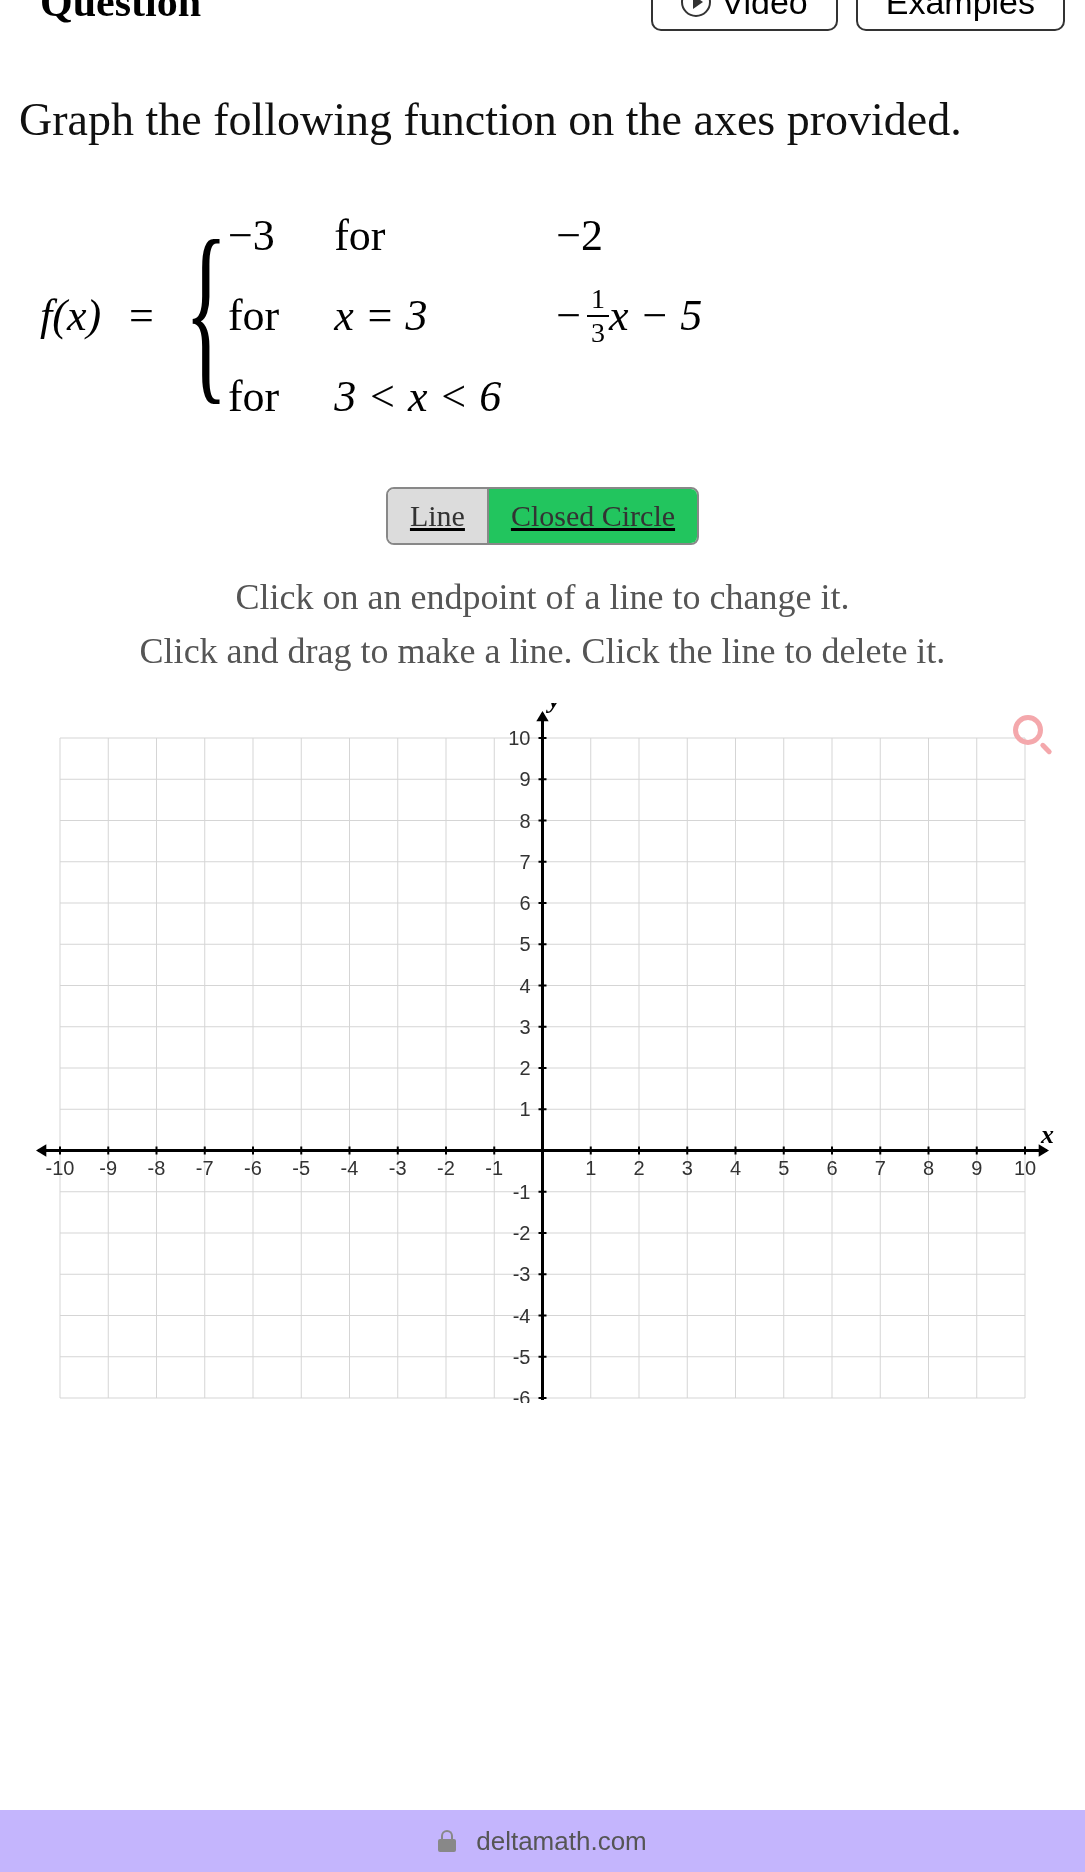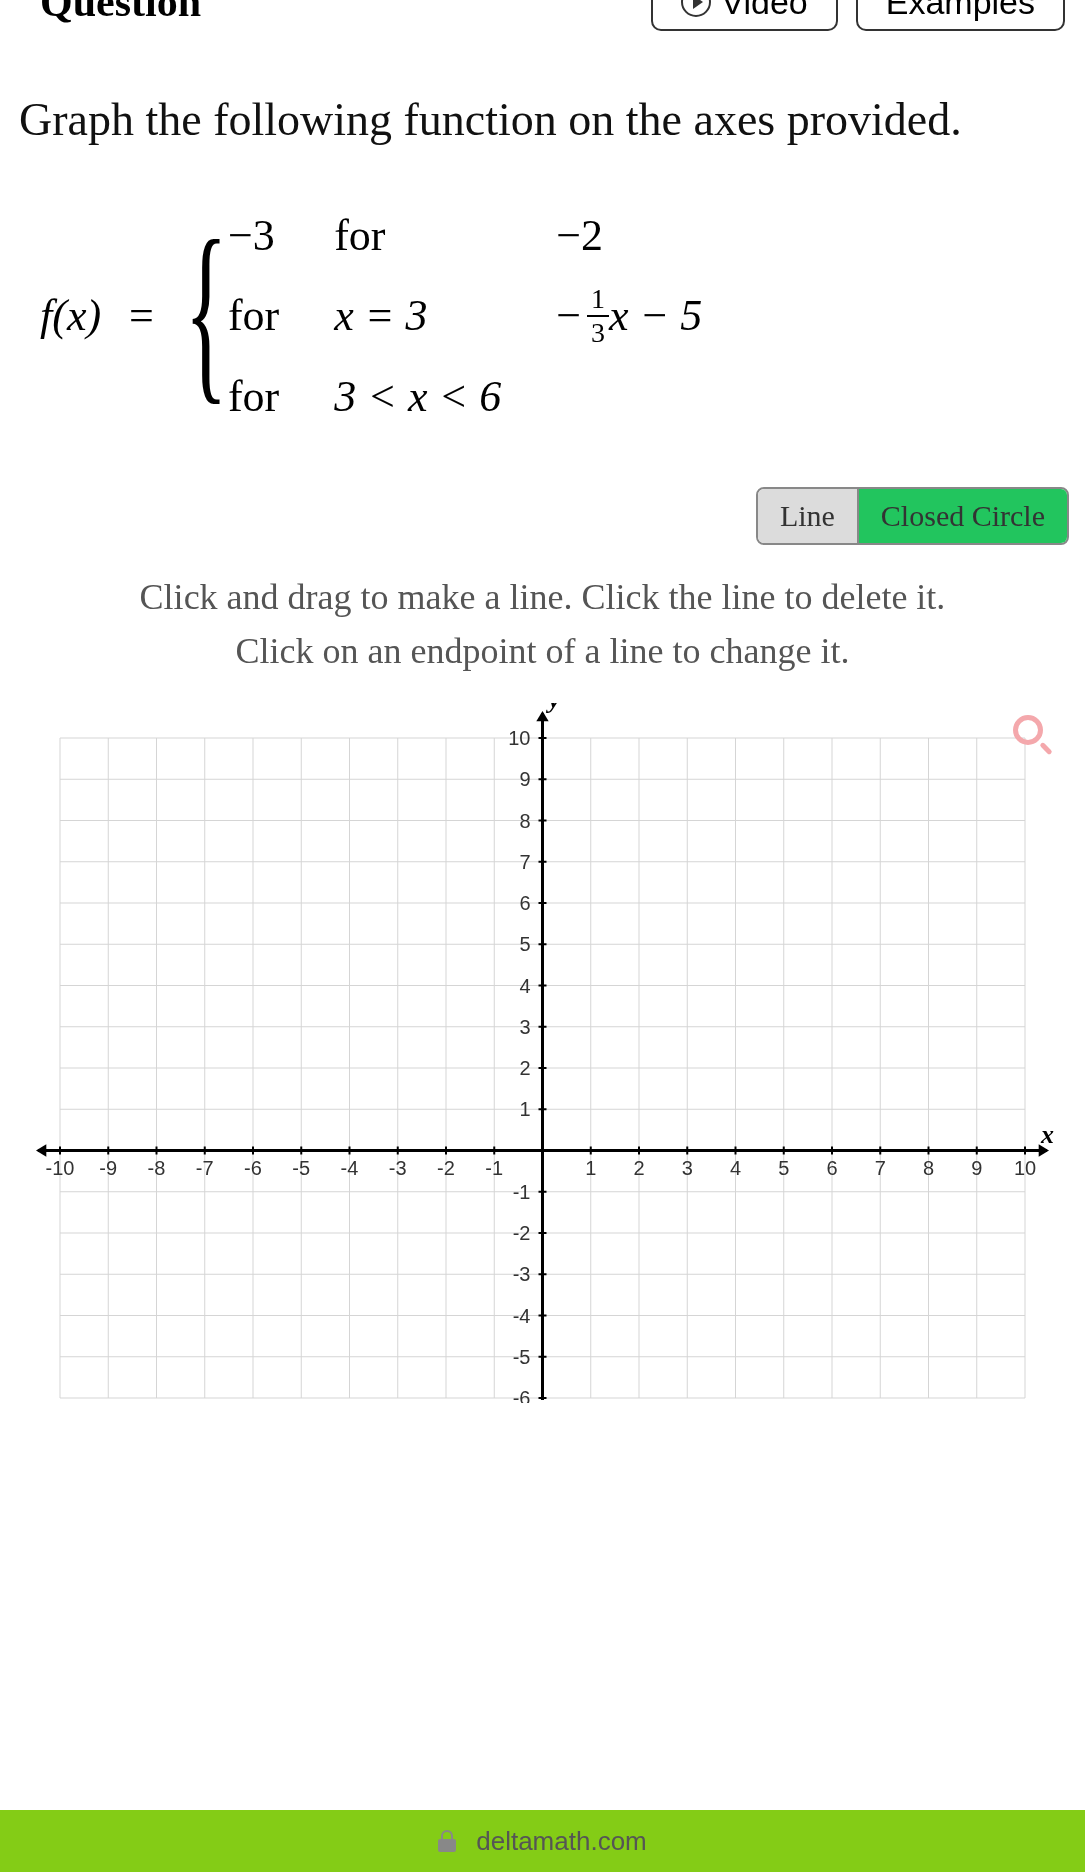--- a/index.html
+++ b/index.html
@@ -116,22 +116,23 @@
       font-size: 28px;
       line-height: 1;
       vertical-align: middle;
     }
     .frac .num { border-bottom: 2px solid #000; padding: 0 4px 2px; }
     .frac .den { padding: 2px 4px 0; }
     .xvar { font-style: italic; }
 
     .tool-selector {
       display: flex;
-      justify-content: flex-end;
-      margin: 30px 16px 25px;
+      justify-content: center;
+      margin: 30px 1px 25px;
+      text-decoration: underline;
     }
     .tool-group {
       display: flex;
       border: 2px solid #888;
       border-radius: 8px;
       overflow: hidden;
     }
     .tool-btn {
       font-family: Georgia, serif;
       font-size: 30px;
@@ -189,21 +190,21 @@
       width: 1025px;
       height: 700px;
       display: block;
     }
     .footer-bar {
       position: absolute;
       bottom: 0;
       left: 0;
       right: 0;
       height: 62px;
-      background: #84cc16;
+      background: #c4b5fd;
       display: flex;
       align-items: center;
       justify-content: center;
       gap: 20px;
       font-family: Arial, sans-serif;
       font-size: 26px;
       color: #555;
     }
     .lock-icon {
       width: 18px;
@@ -265,22 +266,22 @@
 </div>
 
 <div class="tool-selector">
   <div class="tool-group">
     <button class="tool-btn active">Line</button>
     <button class="tool-btn">Closed Circle</button>
   </div>
 </div>
 
 <div class="instructions">
+  <div>Click on an endpoint of a line to change it.</div>
   <div>Click and drag to make a line. Click the line to delete it.</div>
-  <div>Click on an endpoint of a line to change it.</div>
 </div>
 
 <div class="chart-wrapper">
   <div class="zoom-icon">
     <div class="mag"></div>
     <div class="handle"></div>
   </div>
   <svg class="chart" id="chart-svg" viewBox="0 0 1025 700">
       <line x1="30" y1="695" x2="30" y2="35" stroke="#d5d5d5" stroke-width="1"></line>
       <line x1="78.25" y1="695" x2="78.25" y2="35" stroke="#d5d5d5" stroke-width="1"></line>

